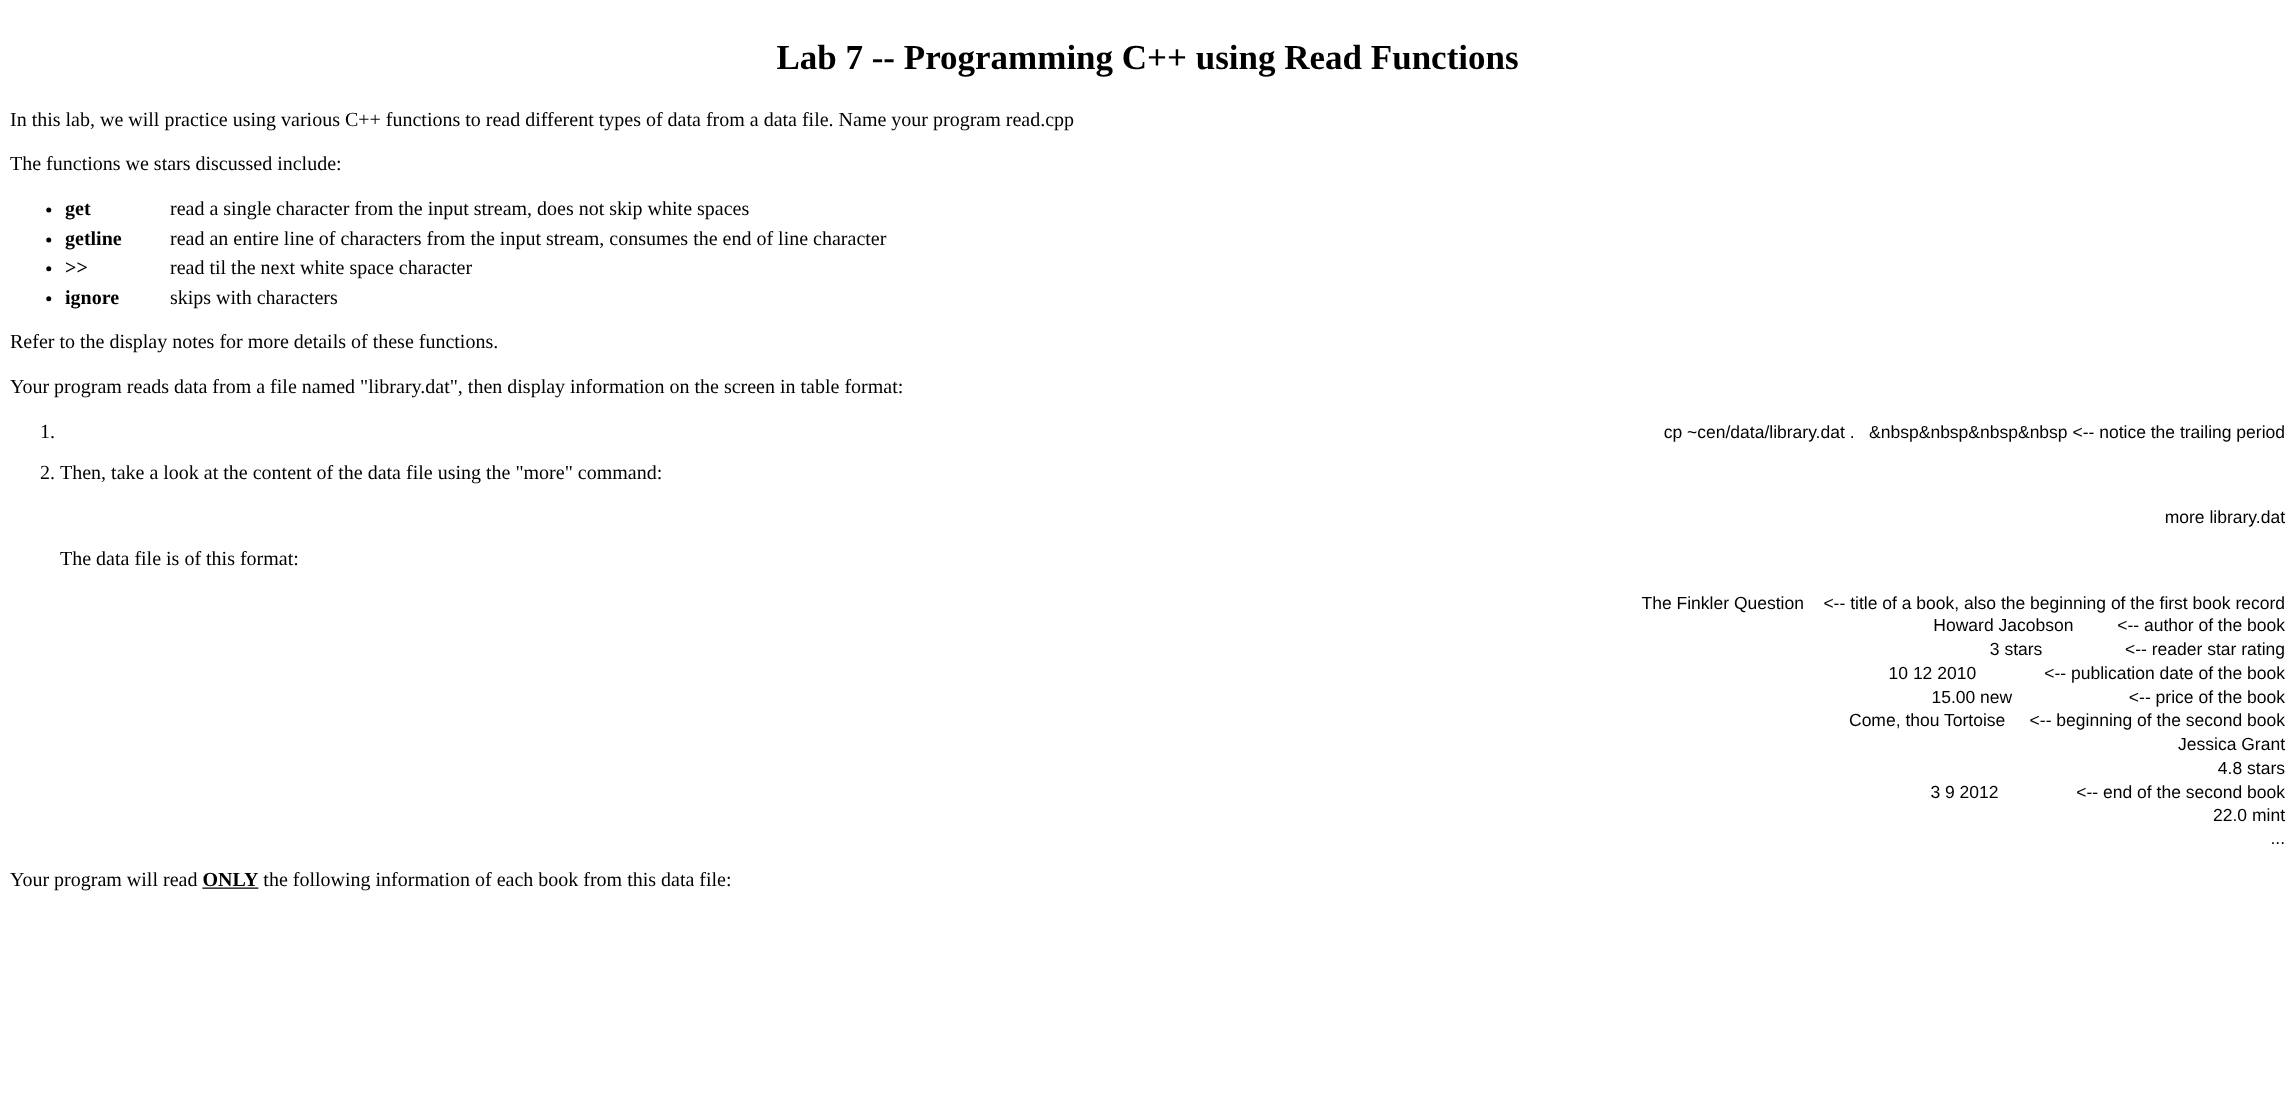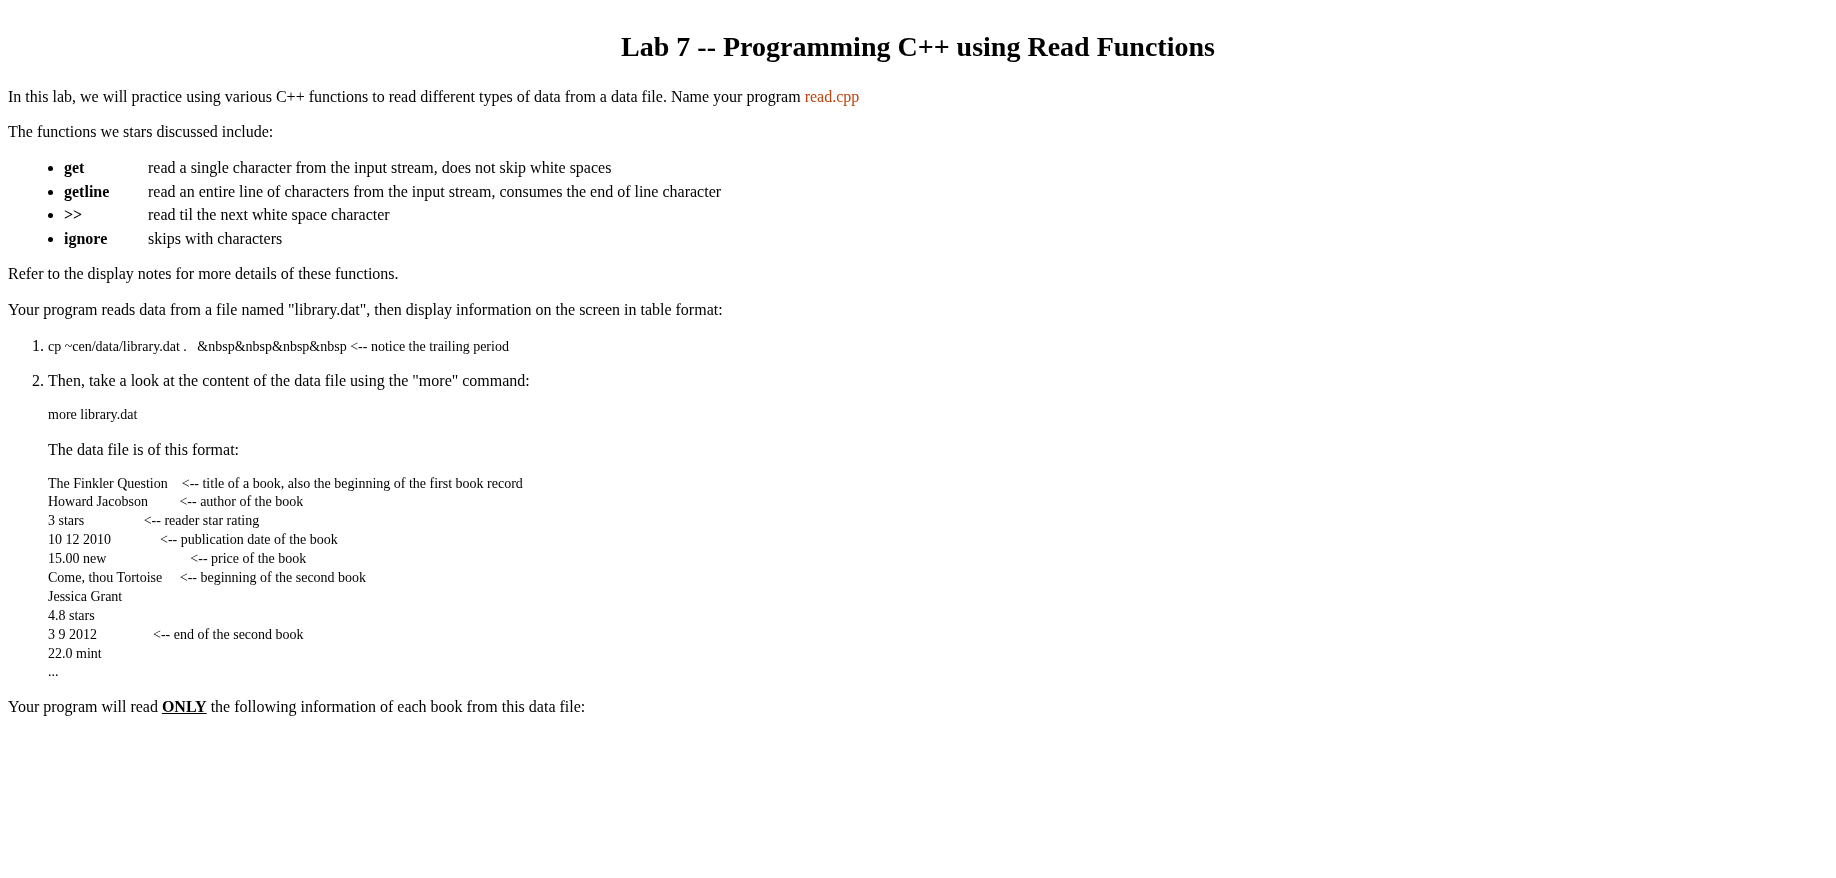--- a/index.html
+++ b/index.html
@@ -15,47 +15,48 @@
     font-size: 28px;
     font-weight: bold;
     margin: 20px 0 20px 0;
   }
   h1 .italic {
   }
   p {
     margin: 14px 0;
   }
   .red {
-    color: #c2410c;
+    color: #000000;
   }
   ul {
     margin: 14px 0;
     padding-left: 40px;
   }
   ul li {
     list-style: disc;
-    margin: 2px 16px;
+    margin: 2px 4px;
   }
   .fn-name {
     font-weight: bold;
     display: inline-block;
     min-width: 80px;
   }
   ol {
     margin: 14px 0;
     padding-left: 40px;
   }
   ol li {
     margin: 2px 0 14px 0;
   }
   pre {
-    font-family: Liberation Serif, serif;
+    font-family: Liberation Sans, sans-serif;
     white-space: pre;
     margin: 14px 0;
     font-size: 14px;
+    text-align: right;
   }
   .bold {
     font-weight: bold;
     text-decoration: underline;
   }
 </style>
 </head>
 <body>
 
 <h1>

